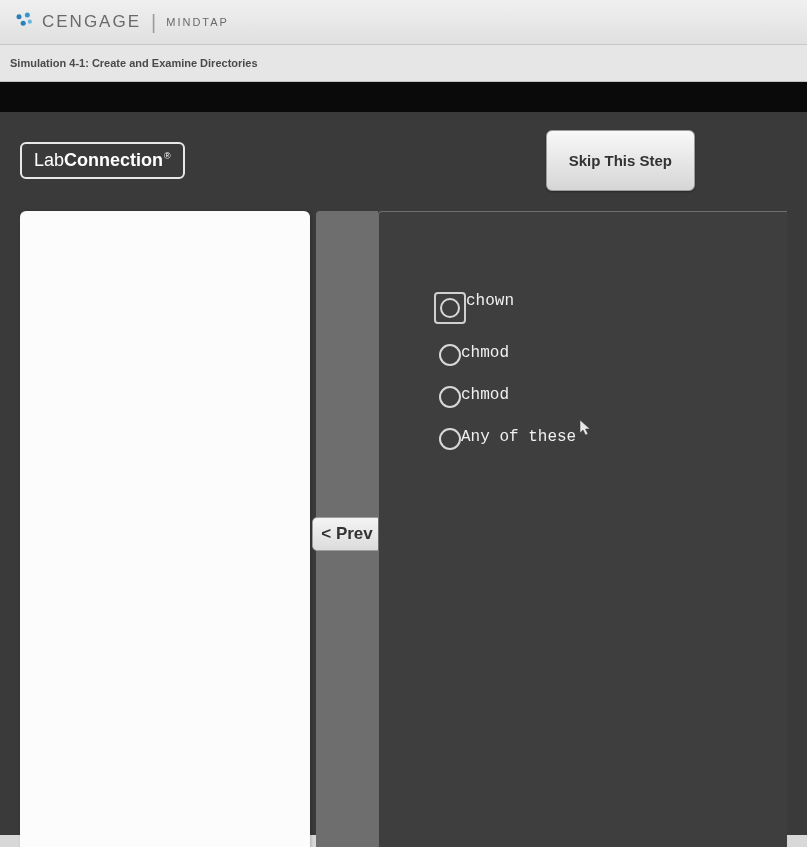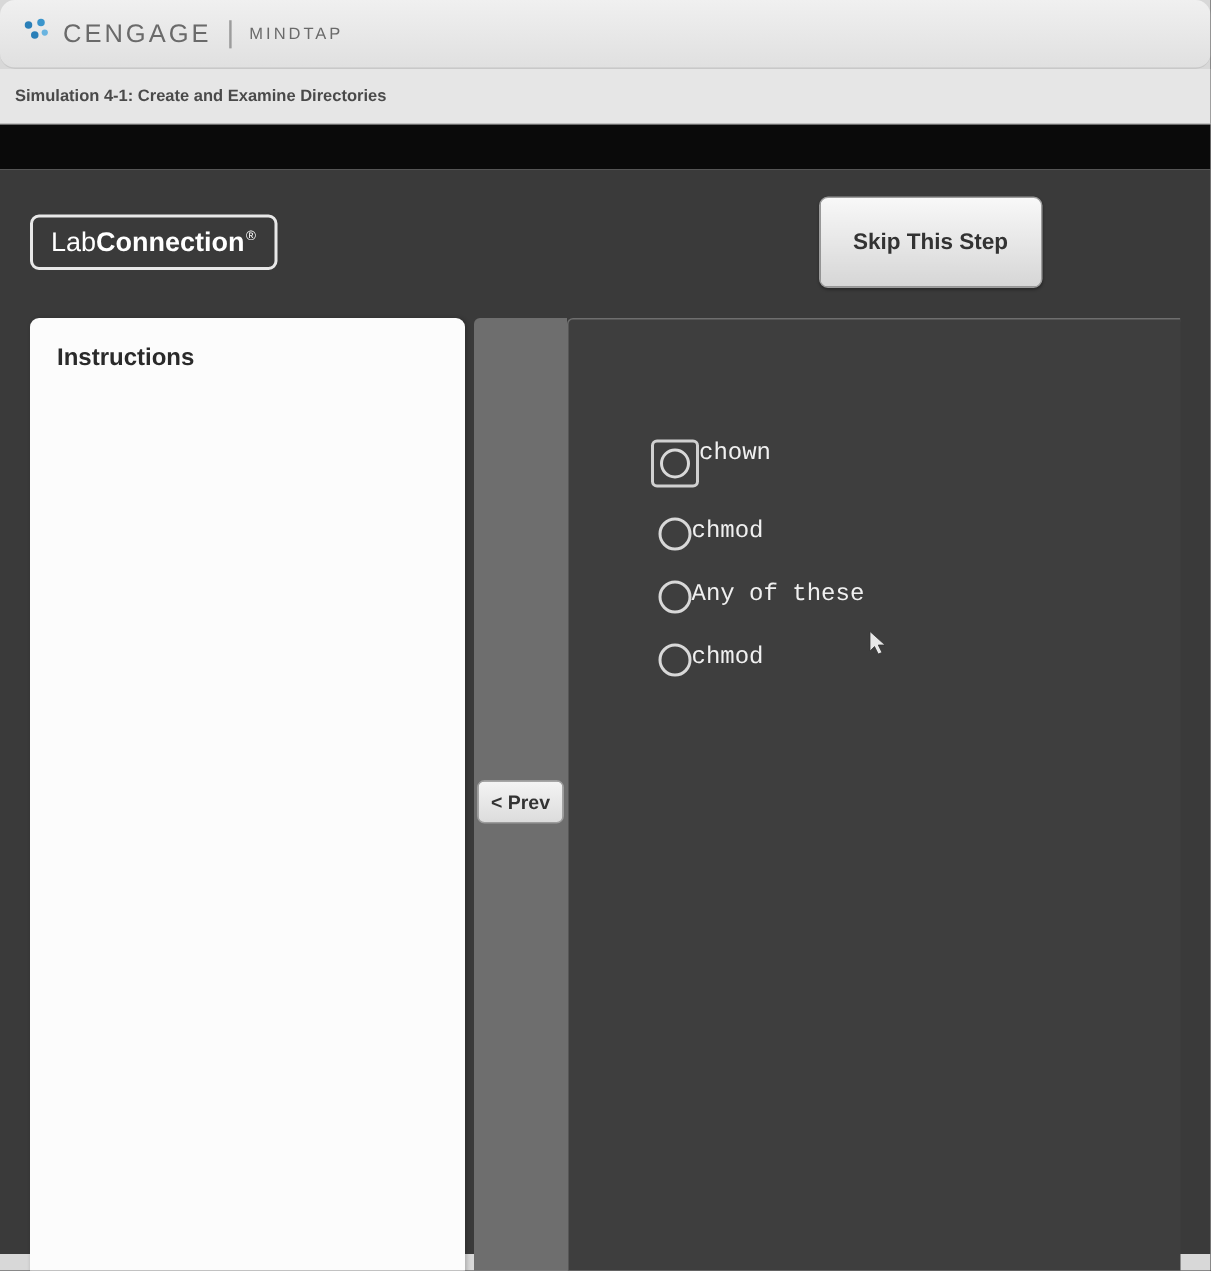--- a/index.html
+++ b/index.html
@@ -14,21 +14,20 @@
       height: 847px;
       overflow: hidden;
     }
     .top-bar {
       background: linear-gradient(to bottom, #f0f0f0, #e0e0e0);
       padding: 10px 14px;
       border-bottom: 1px solid #c8c8c8;
       display: flex;
       align-items: center;
       gap: 8px;
-      border-radius: 10px;
     }
     .brand-icon svg {
       width: 20px;
       height: 20px;
     }
     .brand-primary {
       color: #6a6a6a;
       font-size: 17px;
       letter-spacing: 2px;
       font-weight: 400;
@@ -135,21 +134,21 @@
       align-items: center;
       justify-content: center;
       margin-left: 6px;
       border-radius: 4px 0 0 0;
     }
     .prev-btn {
       background: linear-gradient(to bottom, #f4f4f4, #dcdcdc);
       border: 1px solid #9c9c9c;
       border-radius: 5px;
       padding: 6px 8px;
-      font-size: 13px;
+      font-size: 17px;
       font-weight: 600;
       color: #333;
       cursor: pointer;
       white-space: nowrap;
     }
     .question-panel {
       flex: 1;
       background: #3e3e3e;
       border-top: 1px solid #6e6e6e;
       border-left: 1px solid #6e6e6e;
@@ -229,45 +228,44 @@
         <b>Connection</b>
         <span class="reg">®</span>
     </div>
     <div class="spacer"></div>
     <button class="btn">Skip This Step</button>
     <div style="width:60px"></div>
   </div>
 
   <div class="content-row">
     <div class="instructions-panel">
-      <div class="instructions-title">Instructions</div>
     </div>
 
     <div class="middle-col">
       <button class="prev-btn">&lt; Prev</button>
     </div>
 
     <div class="question-panel">
       <div class="option-row">
         <span class="radio-box">
           <span class="radio-outer"></span>
         </span>
         <span class="option-label">chown</span>
       </div>
       <div class="option-row">
         <span class="radio-outer"></span>
         <span class="option-label">chmod</span>
       </div>
       <div class="option-row">
         <span class="radio-outer"></span>
+        <span class="option-label">chmod</span>
+      </div>
+      <div class="option-row">
+        <span class="radio-outer"></span>
         <span class="option-label">Any of these</span>
-      </div>
-      <div class="option-row">
-        <span class="radio-outer"></span>
-        <span class="option-label">chmod</span>
       </div>
       <span class="cursor-icon">
         <svg width="14" height="18" viewBox="0 0 14 18">
           <path d="M1 1 L1 14 L4 11 L6.5 16 L9 15 L6.5 10 L11 10 Z" fill="#e8e8e8" stroke="#333" stroke-width="0.5"></path>
         </svg>
       </span>
     </div>
   </div>
 </div>
 

